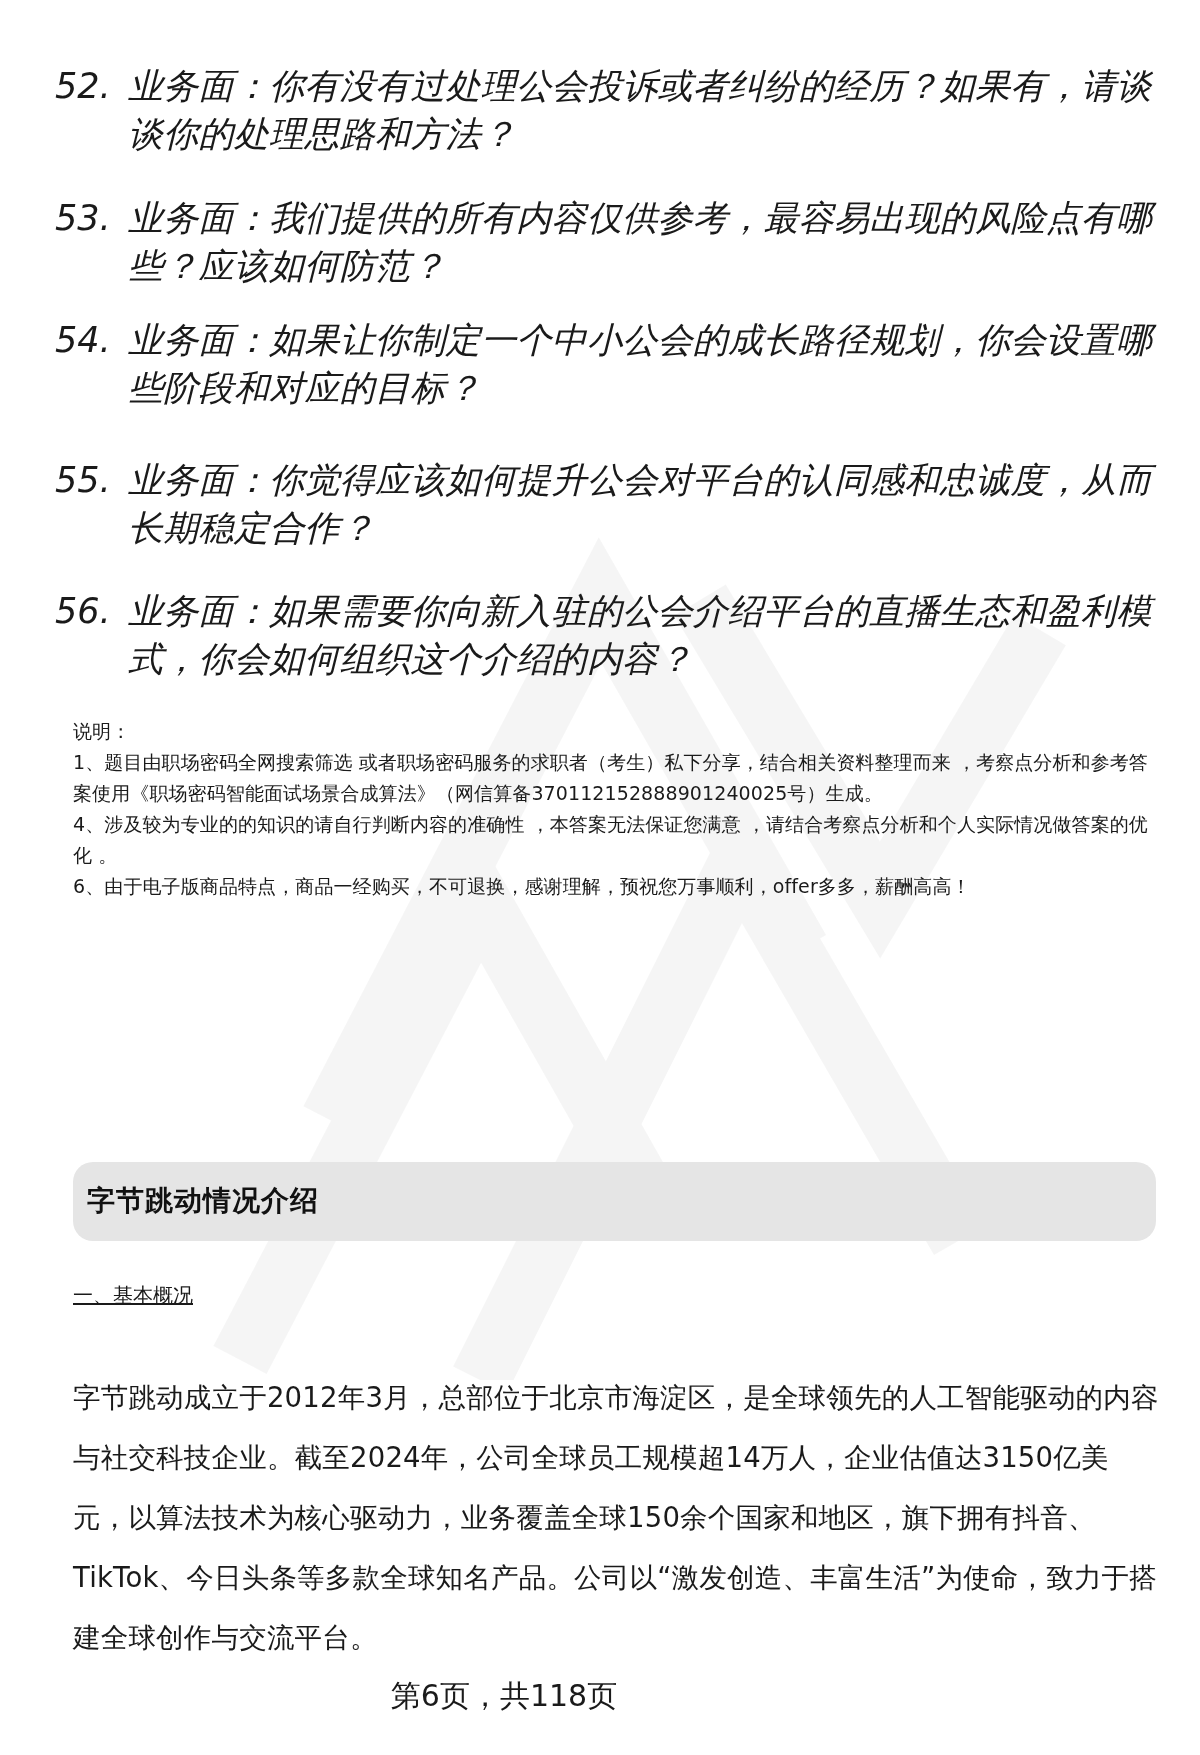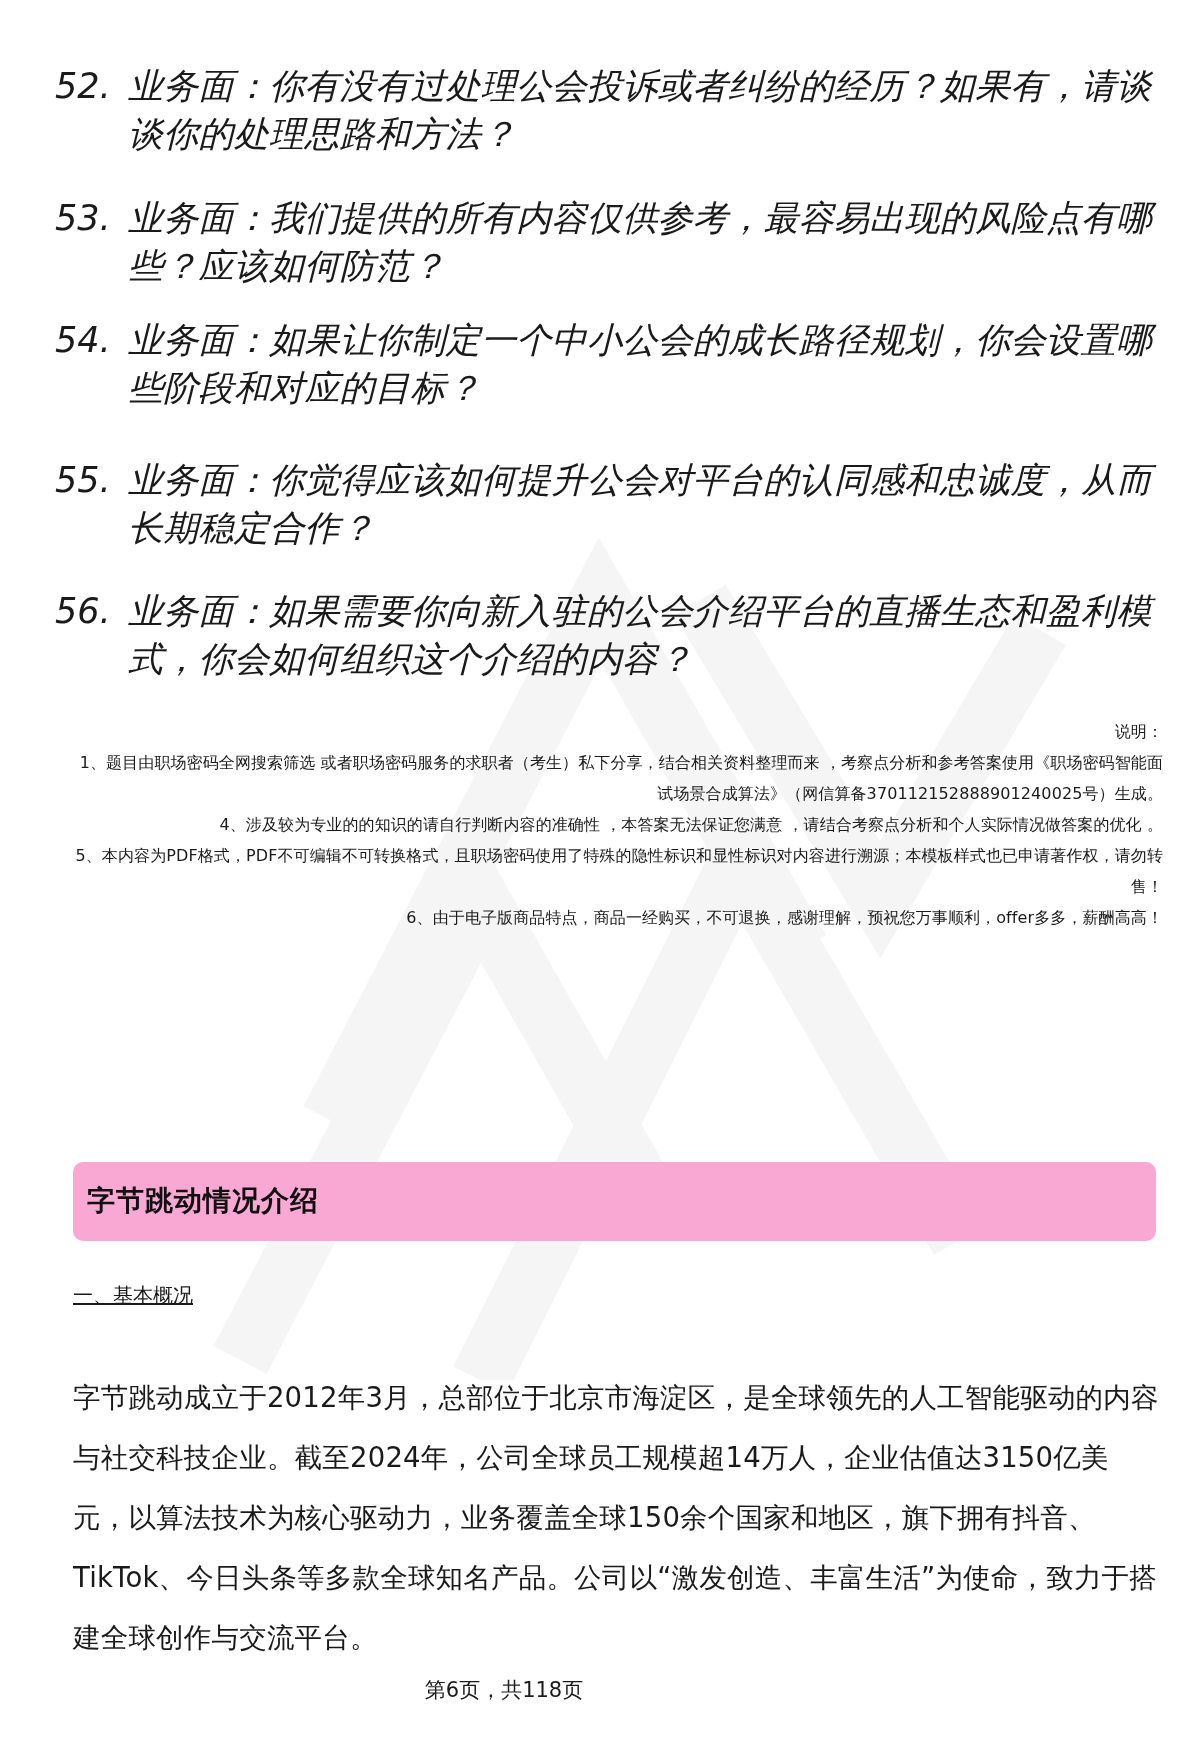--- a/index.html
+++ b/index.html
@@ -4,27 +4,27 @@
 <style>
   html, body { margin: 0; padding: 0; }
   body {
     width: 1200px; height: 1755px; background: #ffffff; position: relative; overflow: hidden;
     font-family: "DejaVu Sans", "Liberation Sans", sans-serif; color: #1a1a1a;
   }
   .watermark { position: absolute; left: 180px; top: 480px; width: 900px; height: 900px; pointer-events: none; opacity: 0.09; }
   .q { position: absolute; left: 55px; width: 1100px; font-size: 35px; line-height: 48px; font-style: italic; }
   .q .num { position: absolute; left: 0; top: 0; width: 74px; }
   .q .txt { margin-left: 73px; display: block; letter-spacing: 0.3px; }
-  .notes { position: absolute; left: 73px; top: 716px; width: 1090px; font-size: 16px; line-height: 31px; letter-spacing: 0.1px; text-align: right; }
+  .notes { position: absolute; left: 73px; top: 716px; width: 1090px; font-size: 19px; line-height: 31px; letter-spacing: 0.1px; }
   .notes p { margin: 0; }
-  .banner { position: absolute; left: 73px; top: 1162px; width: 1083px; height: 79px; background: #f9a8d4; border-radius: 10px; box-sizing: border-box; }
+  .banner { position: absolute; left: 73px; top: 1162px; width: 1083px; height: 79px; background: #e5e5e5; border-radius: 20px; box-sizing: border-box; }
   .banner span { position: absolute; left: 14px; top: 20px; font-size: 28px; font-weight: bold; color: #111; letter-spacing: 1px; }
   .sec { position: absolute; left: 73px; top: 1282px; font-size: 20px; text-decoration: underline; }
   .para { position: absolute; left: 73px; top: 1367px; width: 1090px; font-size: 27.5px; line-height: 60px; letter-spacing: 0.2px; }
-  .footer { position: absolute; left: 0; width: 1008px; top: 1676px; text-align: center; font-size: 21px; }
+  .footer { position: absolute; left: 0; width: 1008px; top: 1676px; text-align: center; font-size: 30px; }
 </style>
 </head>
 <body>
 
 <svg class="watermark" viewBox="0 0 900 900">
   <g fill="none" stroke="#9a9a9a" stroke-width="60" stroke-linejoin="miter">
     <polyline points="60,880 300,420 470,720"></polyline>
     <polyline points="300,900 560,380 780,760"></polyline>
     <polyline points="520,120 700,420 860,150"></polyline>
     <polyline points="150,640 420,120 620,470"></polyline>
@@ -49,21 +49,20 @@
 </div>
 <div class="q" style="top:587px">
   <span class="num">56.</span>
   <span class="txt">业务面：如果需要你向新入驻的公会介绍平台的直播生态和盈利模式，你会如何组织这个介绍的内容？</span>
 </div>
 
 <div class="notes">
   <p>说明：</p>
   <p>1、题目由职场密码全网搜索筛选 或者职场密码服务的求职者（考生）私下分享，结合相关资料整理而来 ，考察点分析和参考答案使用《职场密码智能面试场景合成算法》（网信算备370112152888901240025号）生成。</p>
   <p>4、涉及较为专业的的知识的请自行判断内容的准确性 ，本答案无法保证您满意 ，请结合考察点分析和个人实际情况做答案的优化 。</p>
-  <p>5、本内容为PDF格式，PDF不可编辑不可转换格式，且职场密码使用了特殊的隐性标识和显性标识对内容进行溯源；本模板样式也已申请著作权，请勿转售！</p>
   <p>6、由于电子版商品特点，商品一经购买，不可退换，感谢理解，预祝您万事顺利，offer多多，薪酬高高！</p>
 </div>
 
 <div class="banner">
   <span>字节跳动情况介绍</span>
 </div>
 
 <div class="sec">一、基本概况</div>
 
 <div class="para">字节跳动成立于2012年3月，总部位于北京市海淀区，是全球领先的人工智能驱动的内容与社交科技企业。截至2024年，公司全球员工规模超14万人，企业估值达3150亿美元，以算法技术为核心驱动力，业务覆盖全球150余个国家和地区，旗下拥有抖音、TikTok、今日头条等多款全球知名产品。公司以“激发创造、丰富生活”为使命，致力于搭建全球创作与交流平台。</div>

